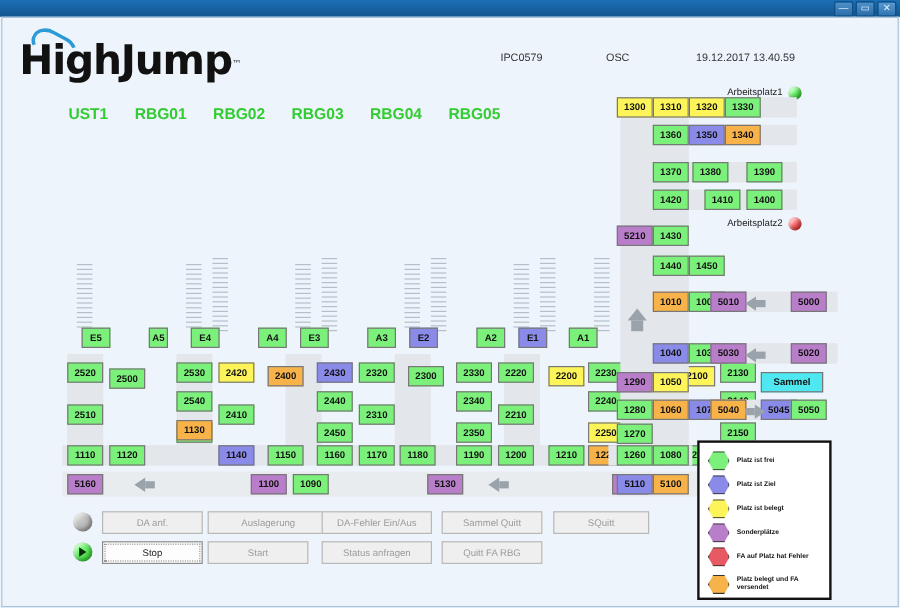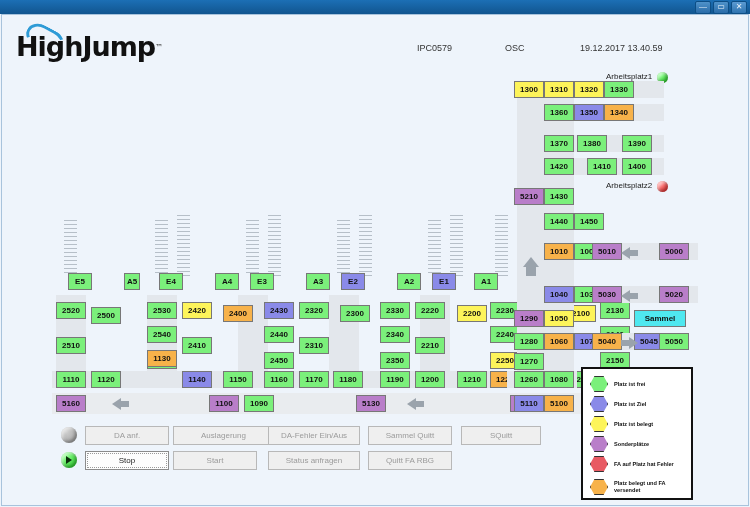--- a/index.html
+++ b/index.html
@@ -23,21 +23,21 @@
   }
   .win-btn.close{background:linear-gradient(#5b9ad2,#2f74b0);}
   .client{
     position:absolute;left:1px;top:14px;width:748px;height:492px;
     background:#eef4fb;border:1px solid #a8c3dc;box-sizing:border-box;
   }
 
   
   .brand{position:absolute;left:14px;top:16px;font-family:"DejaVu Sans",sans-serif;}
   .brand-text{
-    font-size:27px;font-weight:bold;color:#111;letter-spacing:-1px;
+    font-size:34px;font-weight:bold;color:#111;letter-spacing:-1px;
     font-family:"DejaVu Sans",sans-serif;
   }
   .brand-arc{
     position:absolute;left:9px;top:-4px;width:34px;height:17px;
     border:3px solid #2e9bd6;border-radius:50%/70%;
     border-right-color:transparent;border-bottom-color:transparent;
     transform:rotate(28deg);
   }
   .brand-tm{font-size:8px;vertical-align:super;color:#333;}
 
@@ -150,20 +150,28 @@
 
     <div class="brand">
       <div class="brand-arc"></div>
       <span class="brand-text">HighJump</span><span class="brand-tm">™</span>
     </div>
 
     <div class="topinfo" id="ipc">IPC0579</div>
     <div class="topinfo" id="osc">OSC</div>
     <div class="topinfo" id="ts">19.12.2017 13.40.59</div>
 
+    <div class="stations">
+      <div class="station">UST1</div>
+      <div class="station">RBG01</div>
+      <div class="station">RBG02</div>
+      <div class="station">RBG03</div>
+      <div class="station">RBG04</div>
+      <div class="station">RBG05</div>
+    </div>
 
     <div>
 
       <div class="lane-v" style="left:54px;top:280px;height:82px;"></div>
       <div class="lane-v" style="left:145px;top:280px;height:82px;"></div>
       <div class="lane-v" style="left:236px;top:280px;height:82px;"></div>
       <div class="lane-v" style="left:327px;top:280px;height:82px;"></div>
       <div class="lane-v" style="left:418px;top:280px;height:82px;"></div>
 
       <div class="ladder" style="left:62px;top:205px;">

